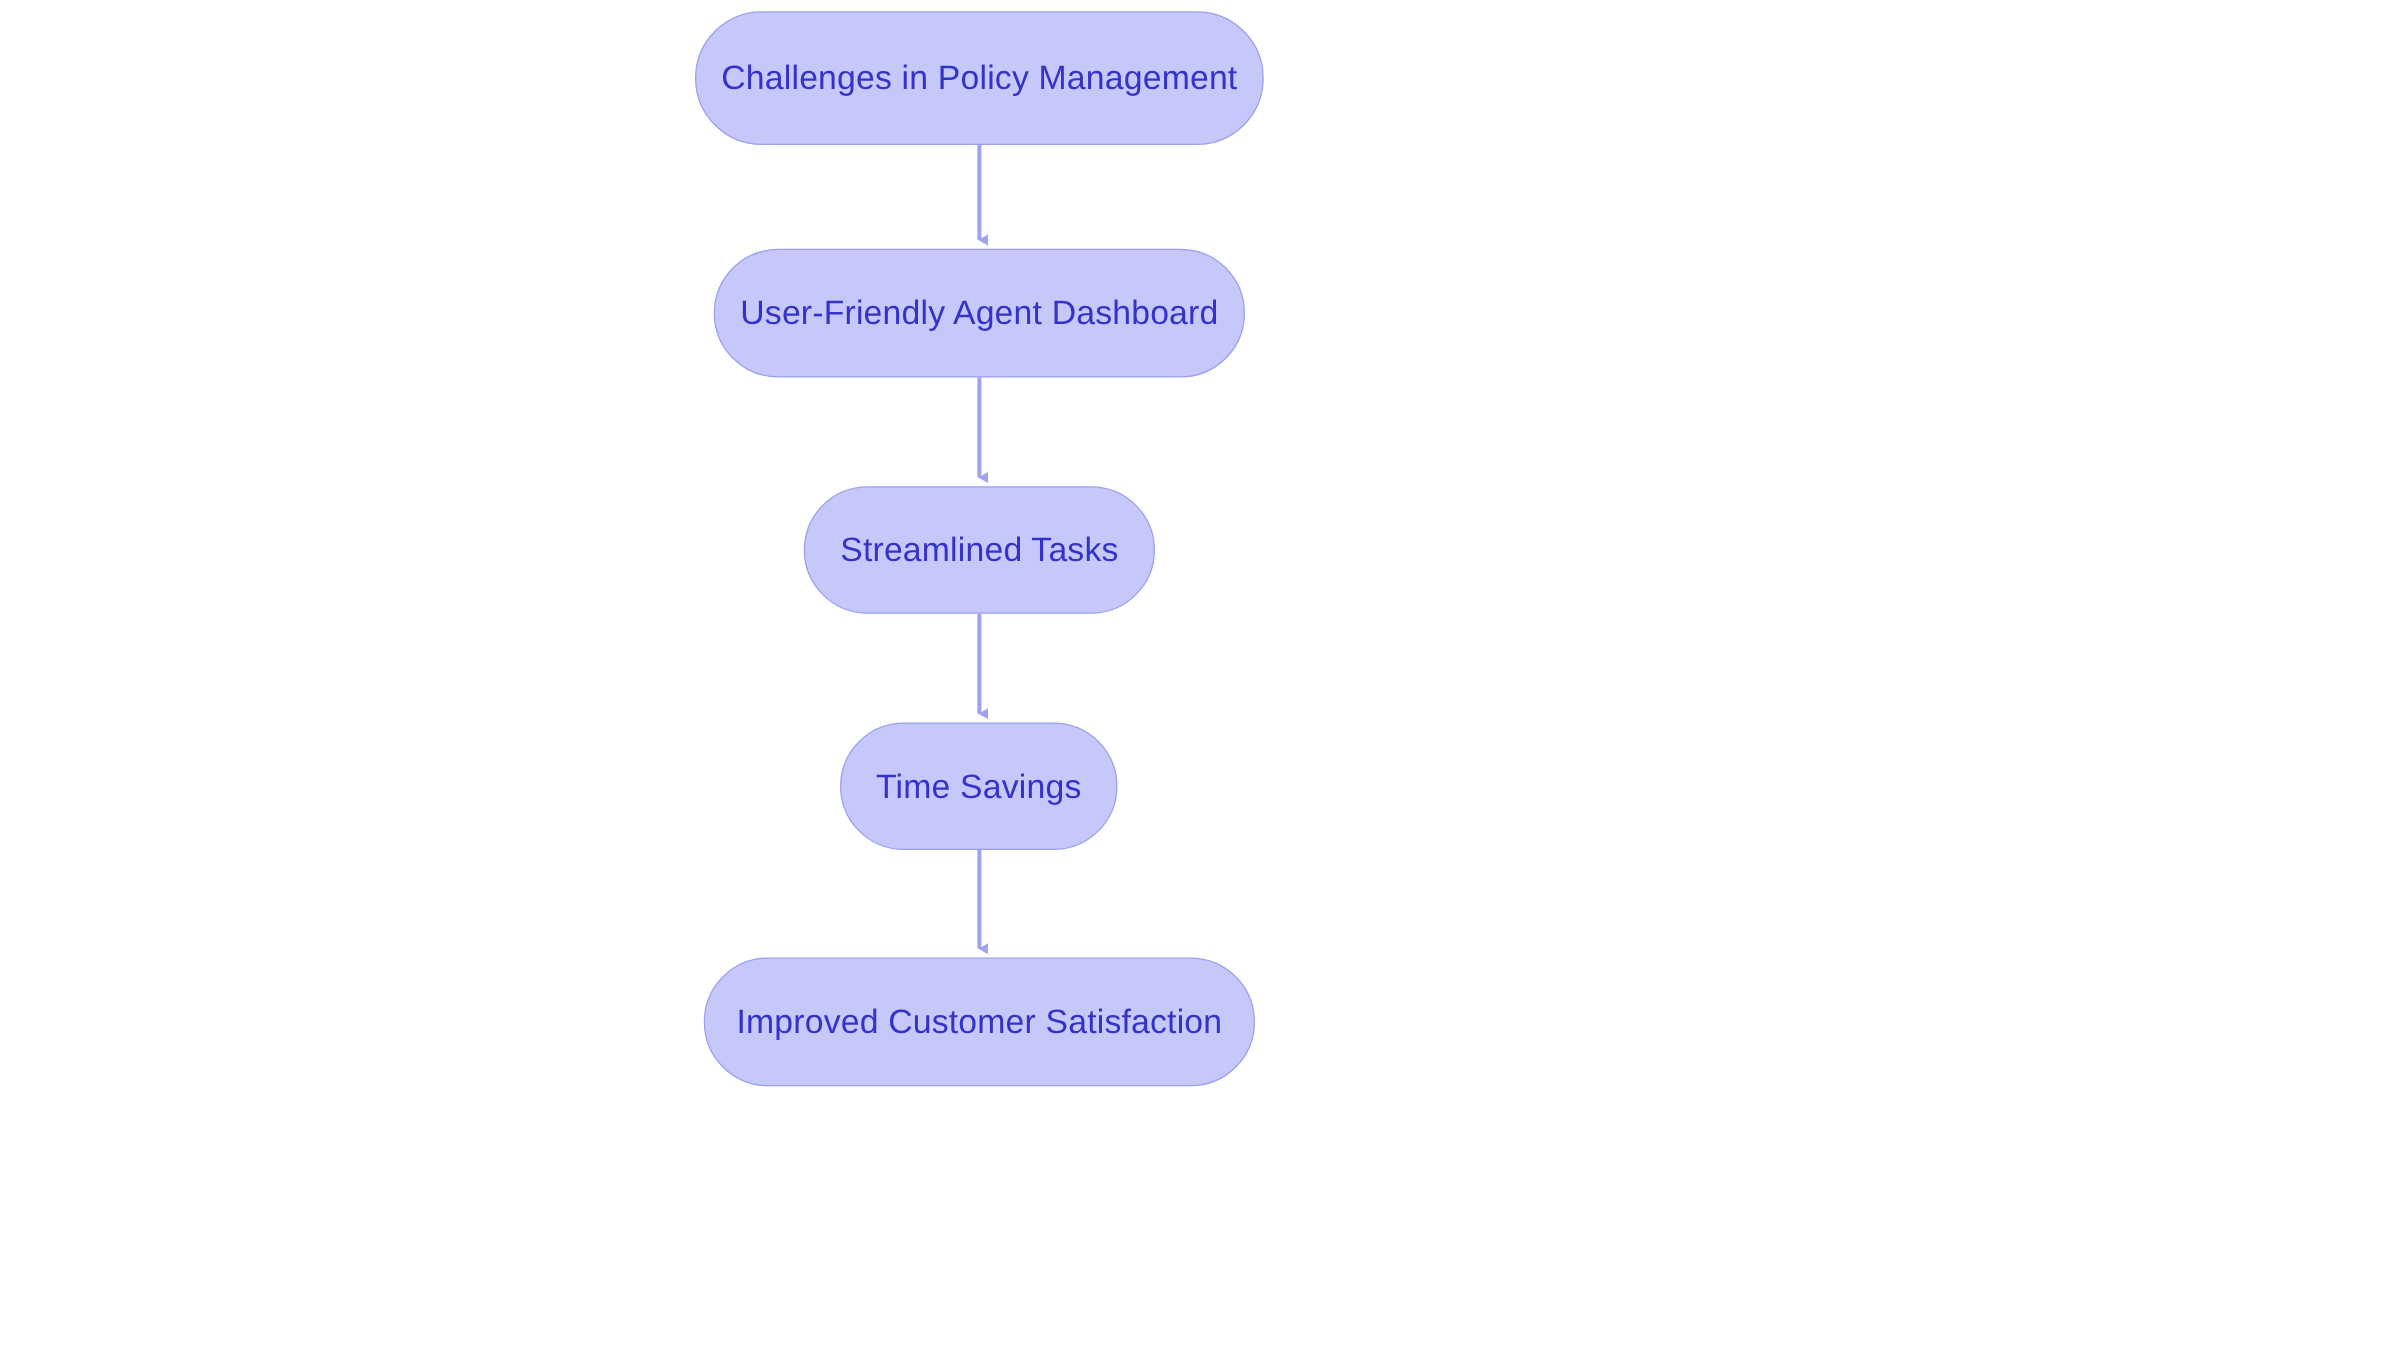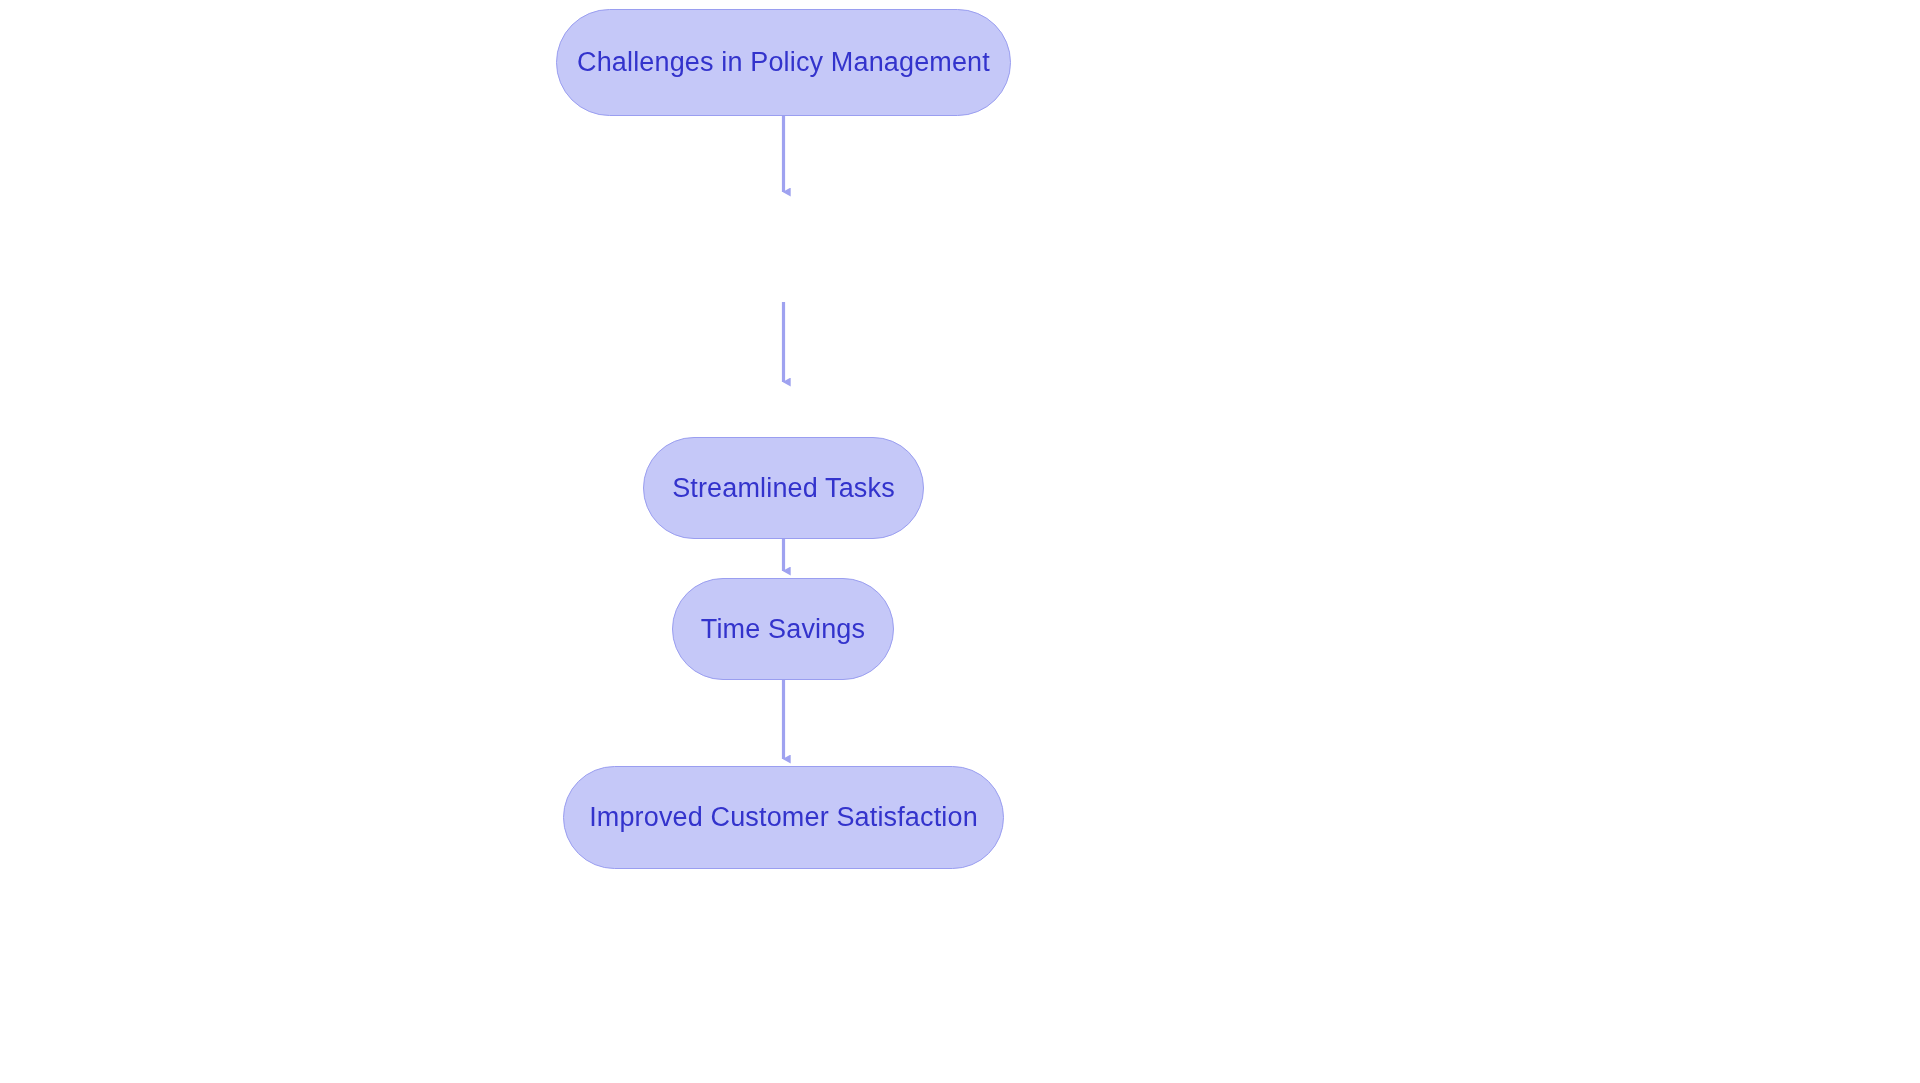--- a/index.html
+++ b/index.html
@@ -61,21 +61,20 @@
     height: 103px;
   }
   #node-dashboard .node-label { font-size: 27px; }
 
   
   #node-streamlined {
     left: 643px;
     top: 389px;
     width: 281px;
     height: 102px;
-    margin-top: 48px;
   }
   #node-streamlined .node-label { font-size: 27px; }
 
   
   #node-time-savings {
     left: 672px;
     top: 578px;
     width: 222px;
     height: 102px;
   }
@@ -126,20 +125,23 @@
 
     <g>
       <line x1="783.5" y1="680" x2="783.5" y2="759" stroke="#9fa2f0" stroke-width="3.2" marker-end="url(#arrowhead)"></line>
     </g>
   </svg>
 
   <div class="flow-node" id="node-challenges">
     <span class="node-label">Challenges in Policy Management</span>
   </div>
 
+  <div class="flow-node" id="node-dashboard">
+    <span class="node-label">User-Friendly Agent Dashboard</span>
+  </div>
 
   <div class="flow-node" id="node-streamlined">
     <span class="node-label">Streamlined Tasks</span>
   </div>
 
   <div class="flow-node" id="node-satisfaction">
     <span class="node-label">Improved Customer Satisfaction</span>
   </div>
 
   <div class="flow-node" id="node-time-savings">

